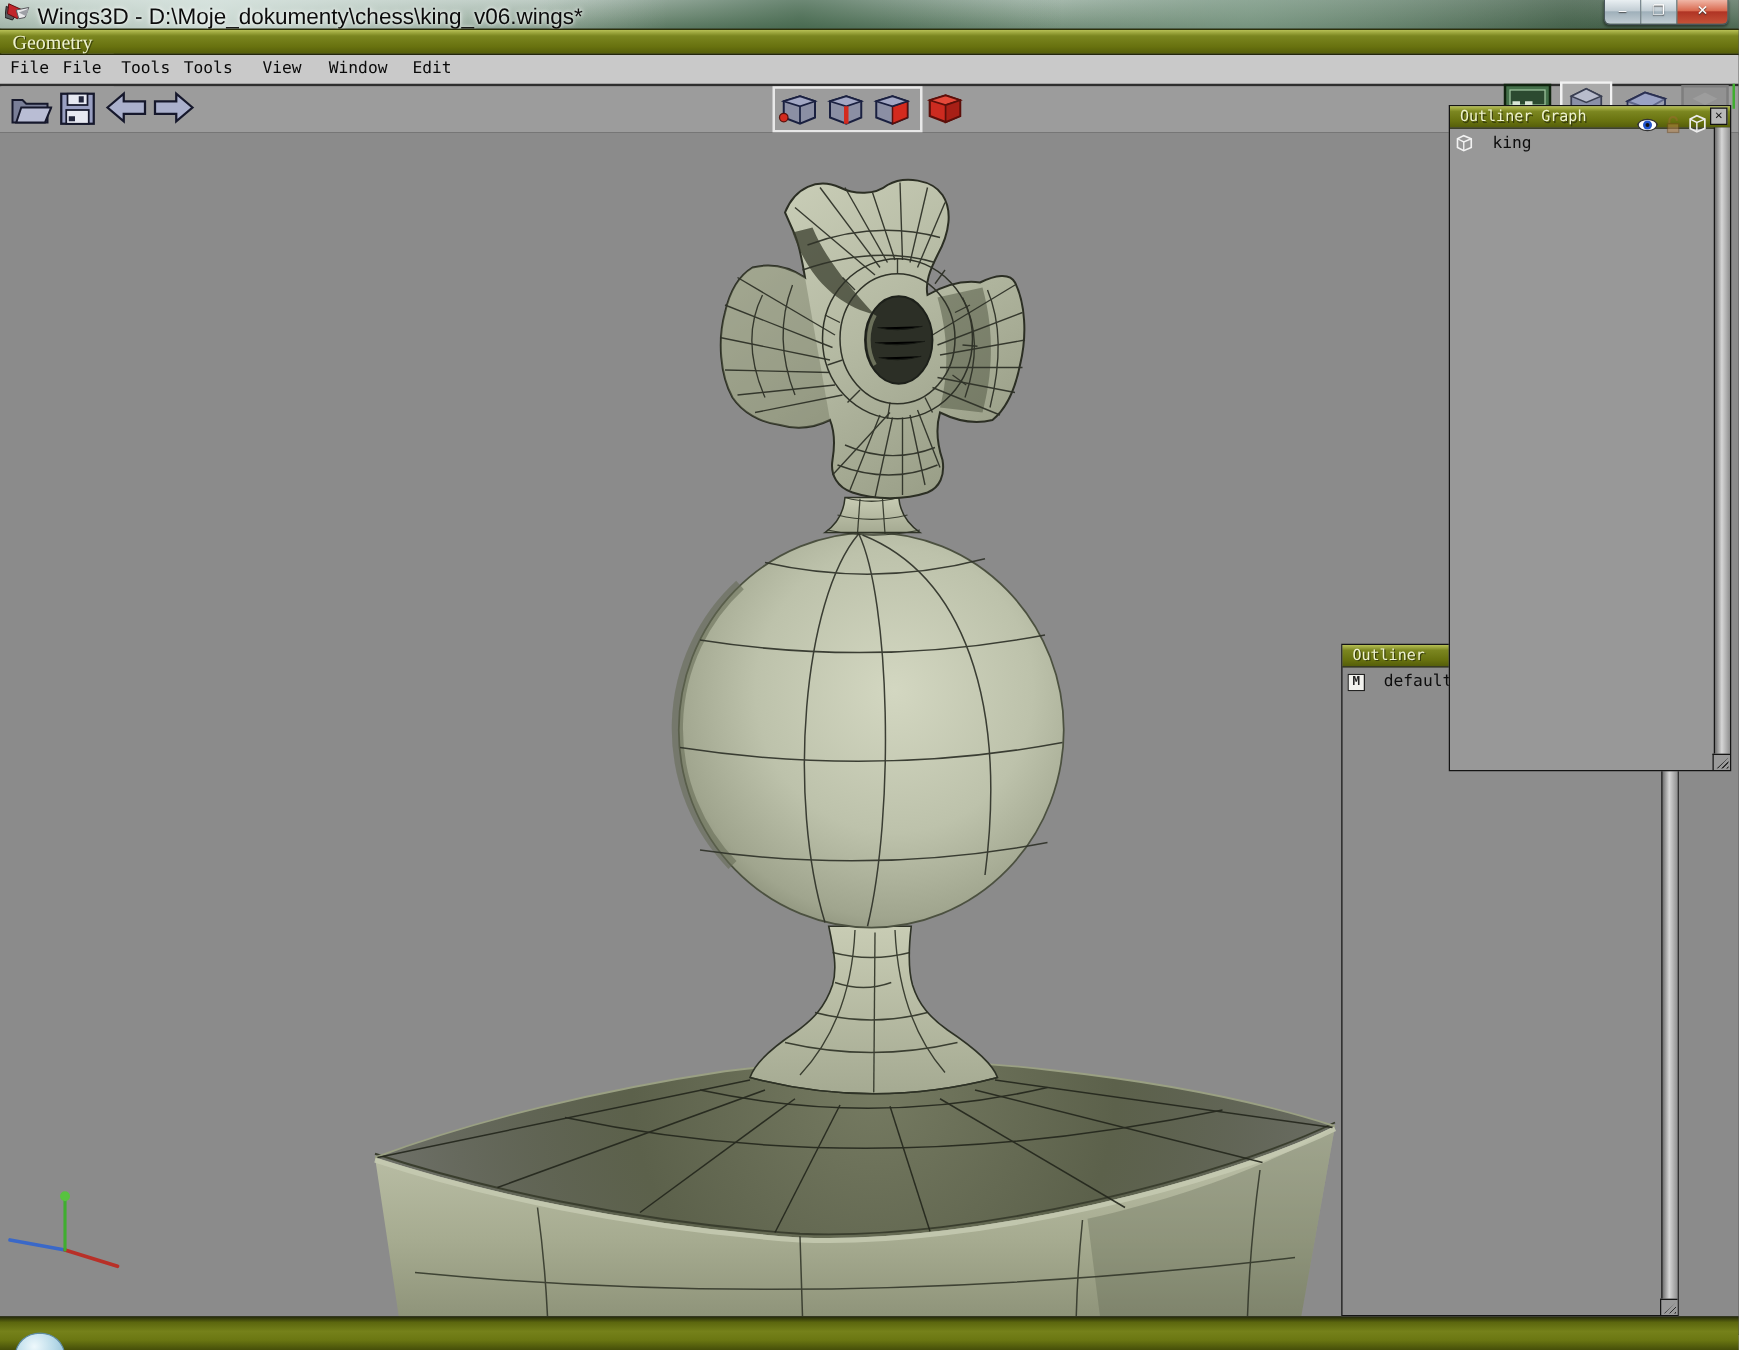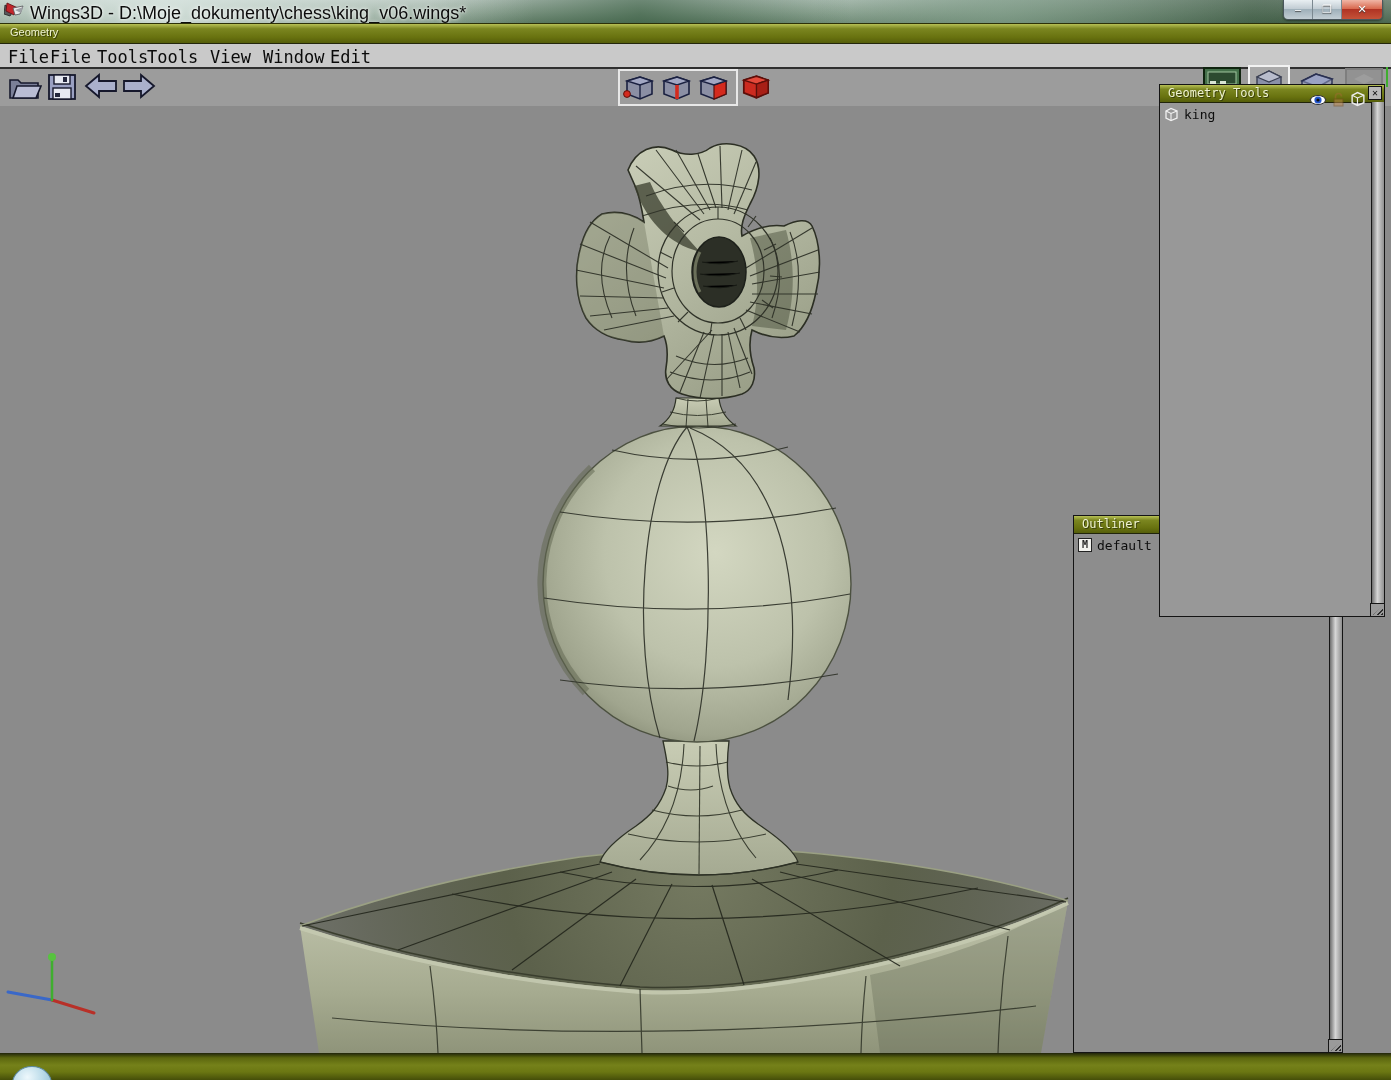--- a/index.html
+++ b/index.html
@@ -26,28 +26,28 @@
     background:linear-gradient(180deg,#e9eff2 0%,#c2cdd4 45%,#9fb0ba 50%,#c3ced4 100%);
     border-right:1px solid #7b8890;}
   .winbtn.close{width:40px;border-right:none;
     background:linear-gradient(180deg,#f0b6a6 0%,#d96a50 45%,#b83а28 50%,#c55238 100%);
     background:linear-gradient(180deg,#f0b6a6 0%,#d96a50 45%,#b03424 50%,#c55238 100%);}
 
   
   .olivebar{background:linear-gradient(180deg,#b7c055 0%,#7b8620 25%,#68720f 70%,#555e0a 100%);}
   .geobar{position:absolute;left:0;top:23px;width:1391px;height:19px;
     border-top:1px solid #2c3008;border-bottom:2px solid #23260b;}
-  .geobar .lbl{position:absolute;left:10px;top:2px;font-family:Liberation Sans, sans-serif;
-    font-size:11px;color:#eef2cf;text-shadow:1px 1px 0 #3a400c;}
+  .geobar .lbl{position:absolute;left:10px;top:2px;font-family:Liberation Serif, serif;
+    font-size:16px;color:#eef2cf;text-shadow:1px 1px 0 #3a400c;}
 
   
   .menubar{position:absolute;left:0;top:44px;width:1391px;height:23px;background:#c9c9c9;
     border-bottom:2px solid #2e2e2e;}
   .menuitem{position:absolute;top:3px;font-family:"DejaVu Sans Mono",monospace;
-    font-size:17px;color:#0a0a0a;}
+    font-size:13px;color:#0a0a0a;}
 
   
   .toolbar{position:absolute;left:0;top:69px;width:1391px;height:37px;background:#9c9c9c;
     border-bottom:2px solid #262626;}
   .tbicon{position:absolute;top:3px;}
   .modebox{position:absolute;left:618px;top:0px;width:116px;height:33px;
     border:2px solid #e8e8e8;display:flex;align-items:center;}
   
   .rticon{position:absolute;top:-4px;}
 
@@ -66,21 +66,21 @@
   .gg{left:1159px;top:84px;width:226px;height:533px;background:#989898;z-index:4;}
   .rightpanel{left:1300px;top:617px;width:91px;height:436px;background:#979797;z-index:2;
     border:1px solid #141414;border-right:none;box-sizing:border-box;}
   .scrollstrip{position:absolute;right:0;width:13px;
     background:linear-gradient(90deg,#6e6e6e,#d6d6d6 45%,#8f8f8f);border-left:1px solid #161616;box-sizing:border-box;}
   .gripbox{position:absolute;right:0;bottom:0;width:14px;height:13px;background:#9a9a9a;
     border-left:1px solid #161616;border-top:1px solid #161616;box-sizing:border-box;}
   .gripbox:after{content:"";position:absolute;right:1px;bottom:1px;width:10px;height:9px;
     background:repeating-linear-gradient(135deg,#2c2c2c 0 1px,transparent 1px 3px);
     clip-path:polygon(100% 0,100% 100%,0 100%);}
-  .prow{position:absolute;left:4px;display:flex;align-items:flex-start;gap:5px;
+  .prow{position:absolute;left:4px;display:flex;align-items:flex-end;gap:15px;
     font-family:"DejaVu Sans Mono",monospace;font-size:13px;color:#0d0d0d;}
   .mbadge{width:14px;height:14px;background:#f2f2ee;border:1px solid #222;box-sizing:border-box;
     font:bold 10px/12px "DejaVu Sans Mono",monospace;text-align:center;color:#222;}
   .rowicons{position:absolute;right:18px;top:6px;display:flex;gap:5px;align-items:center;}
 
   
   .bottombar{position:absolute;left:0;top:1053px;width:1391px;height:27px;
     background:linear-gradient(180deg,#20240a 0%,#5b660e 18%,#75811a 45%,#6b7712 70%,#454e09 100%);}
   .orb{position:absolute;left:12px;top:13px;width:38px;height:34px;border-radius:50%;
     background:radial-gradient(circle at 38% 30%,#eef8fc 0%,#bcdcea 45%,#7fb2cc 100%);
@@ -386,21 +386,21 @@
     <div class="scrollstrip" style="top:17px;bottom:13px"></div>
     <div class="gripbox"></div>
   </div>
 
   <div class="rightpanel">
     <div class="gripbox"></div>
   </div>
 
   <div class="panel gg">
     <div class="panelhead olivebar">
-      <span class="ttl">Geometry Tools</span>
+      <span class="ttl">Outliner Graph</span>
       <span class="closebox">✕</span>
     </div>
     <div class="prow" style="top:22px">
       <svg width="15" height="15" viewBox="0 0 15 15">
         <polygon points="2,4 7,1.5 13,4 13,11 7,13.5 2,11" fill="none" stroke="#f2f2f2" stroke-width="1.3"></polygon>
         <polyline points="2,4 7,6.5 13,4" fill="none" stroke="#f2f2f2" stroke-width="1.1"></polyline>
         <line x1="7" y1="6.5" x2="7" y2="13.5" stroke="#f2f2f2" stroke-width="1.1"></line>
       </svg>
       <span>king</span>
     </div>

